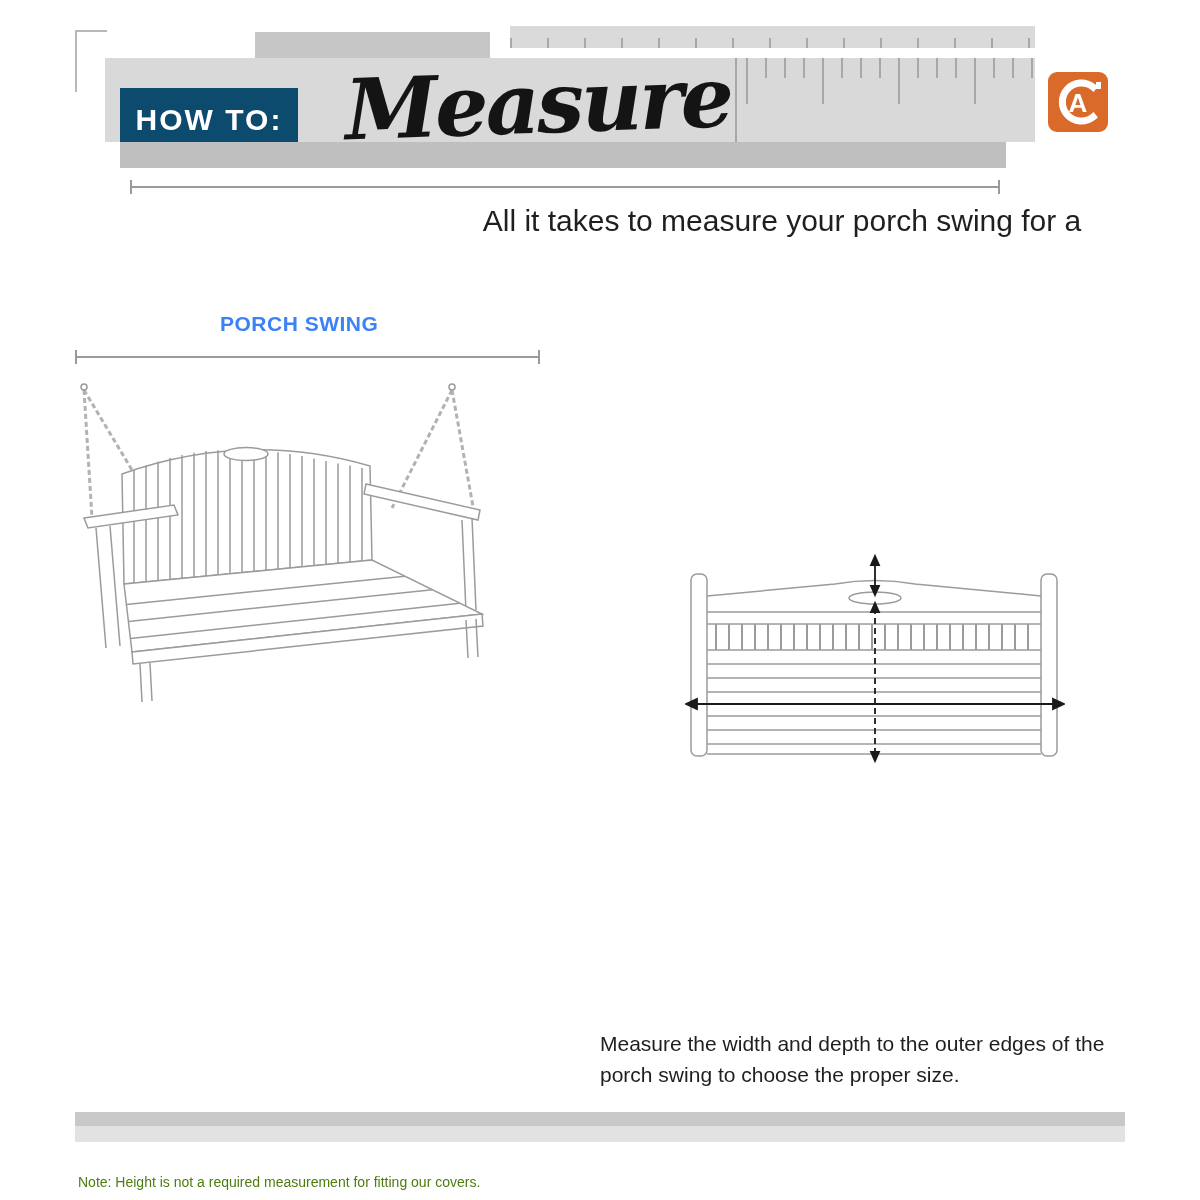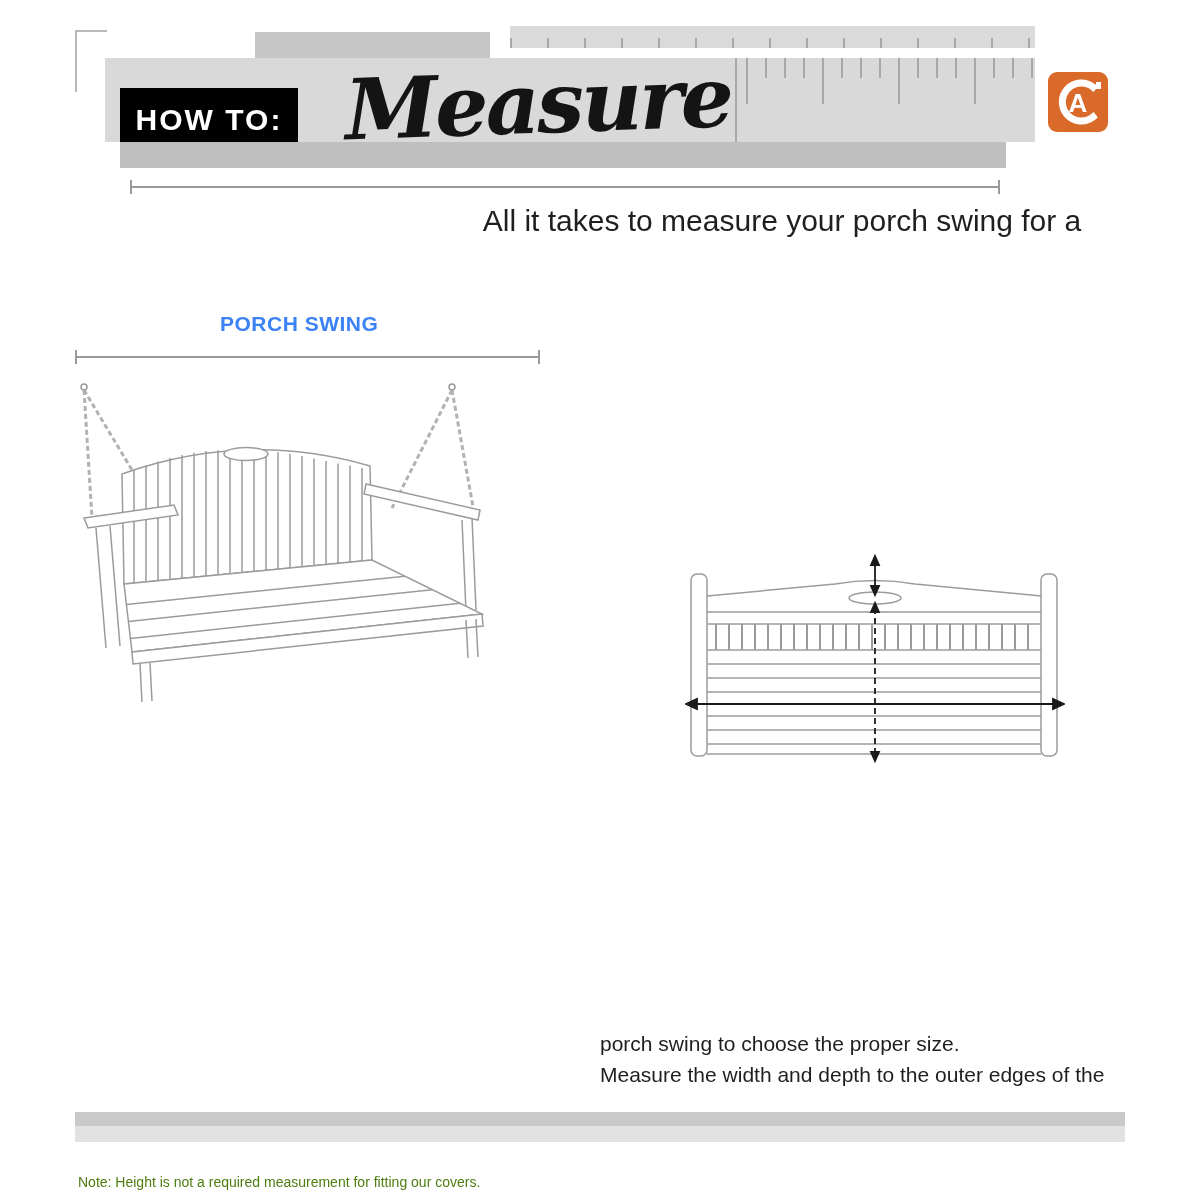--- a/index.html
+++ b/index.html
@@ -13,21 +13,21 @@
   .corner-v { left:75px; top:30px; width:2px; height:62px; background:#b9b9b9; }
   .corner-h { left:75px; top:30px; width:32px; height:2px; background:#b9b9b9; }
   .bar-top-small { left:255px; top:32px; width:235px; height:30px; background:#c6c6c6; }
   .bar-top-long {
     left:510px; top:26px; width:525px; height:22px; background:#dadada;
     background-image: repeating-linear-gradient(to right, #a8a8a8 0 2px, transparent 2px 37px);
     background-size:100% 10px; background-repeat:no-repeat; background-position:left bottom;
   }
   .band-main { left:105px; top:58px; width:930px; height:84px; background:#d9d9d9; }
   .howto-box {
-    left:15px; top:30px; width:178px; height:64px; background:#000000;
+    left:15px; top:30px; width:178px; height:64px; background:#0c4a6e;
     display:flex; align-items:center; justify-content:center;
     color:#ffffff; font-size:30px; font-weight:bold; letter-spacing:2px;
   }
   .measure-script {
     left:240px; top:-4px; width:370px; height:100px;
     font-family:"DejaVu Serif", serif; font-style:italic; font-weight:bold;
     font-size:84px; line-height:100px; color:#141414; letter-spacing:-3px;
     transform:rotate(-2deg);
   }
   .band-ruler {
@@ -182,20 +182,20 @@
       </g>
       <g>
         <line x1="8" y1="152" x2="372" y2="152" fill="none"></line>
         <polygon points="12,147 12,157 1,152"></polygon>
         <polygon points="368,147 368,157 379,152"></polygon>
       </g>
     </g>
   </svg>
 
   <div class="abs instruction">
+    <div>Measure the width and depth to the outer edges of the</div>
     <div>porch swing to choose the proper size.</div>
-    <div>Measure the width and depth to the outer edges of the</div>
   </div>
 
   <div class="abs bottom-bar"></div>
   <div class="abs note">Note: Height is not a required measurement for fitting our covers.</div>
 
 </div>
 
 </body></html>

